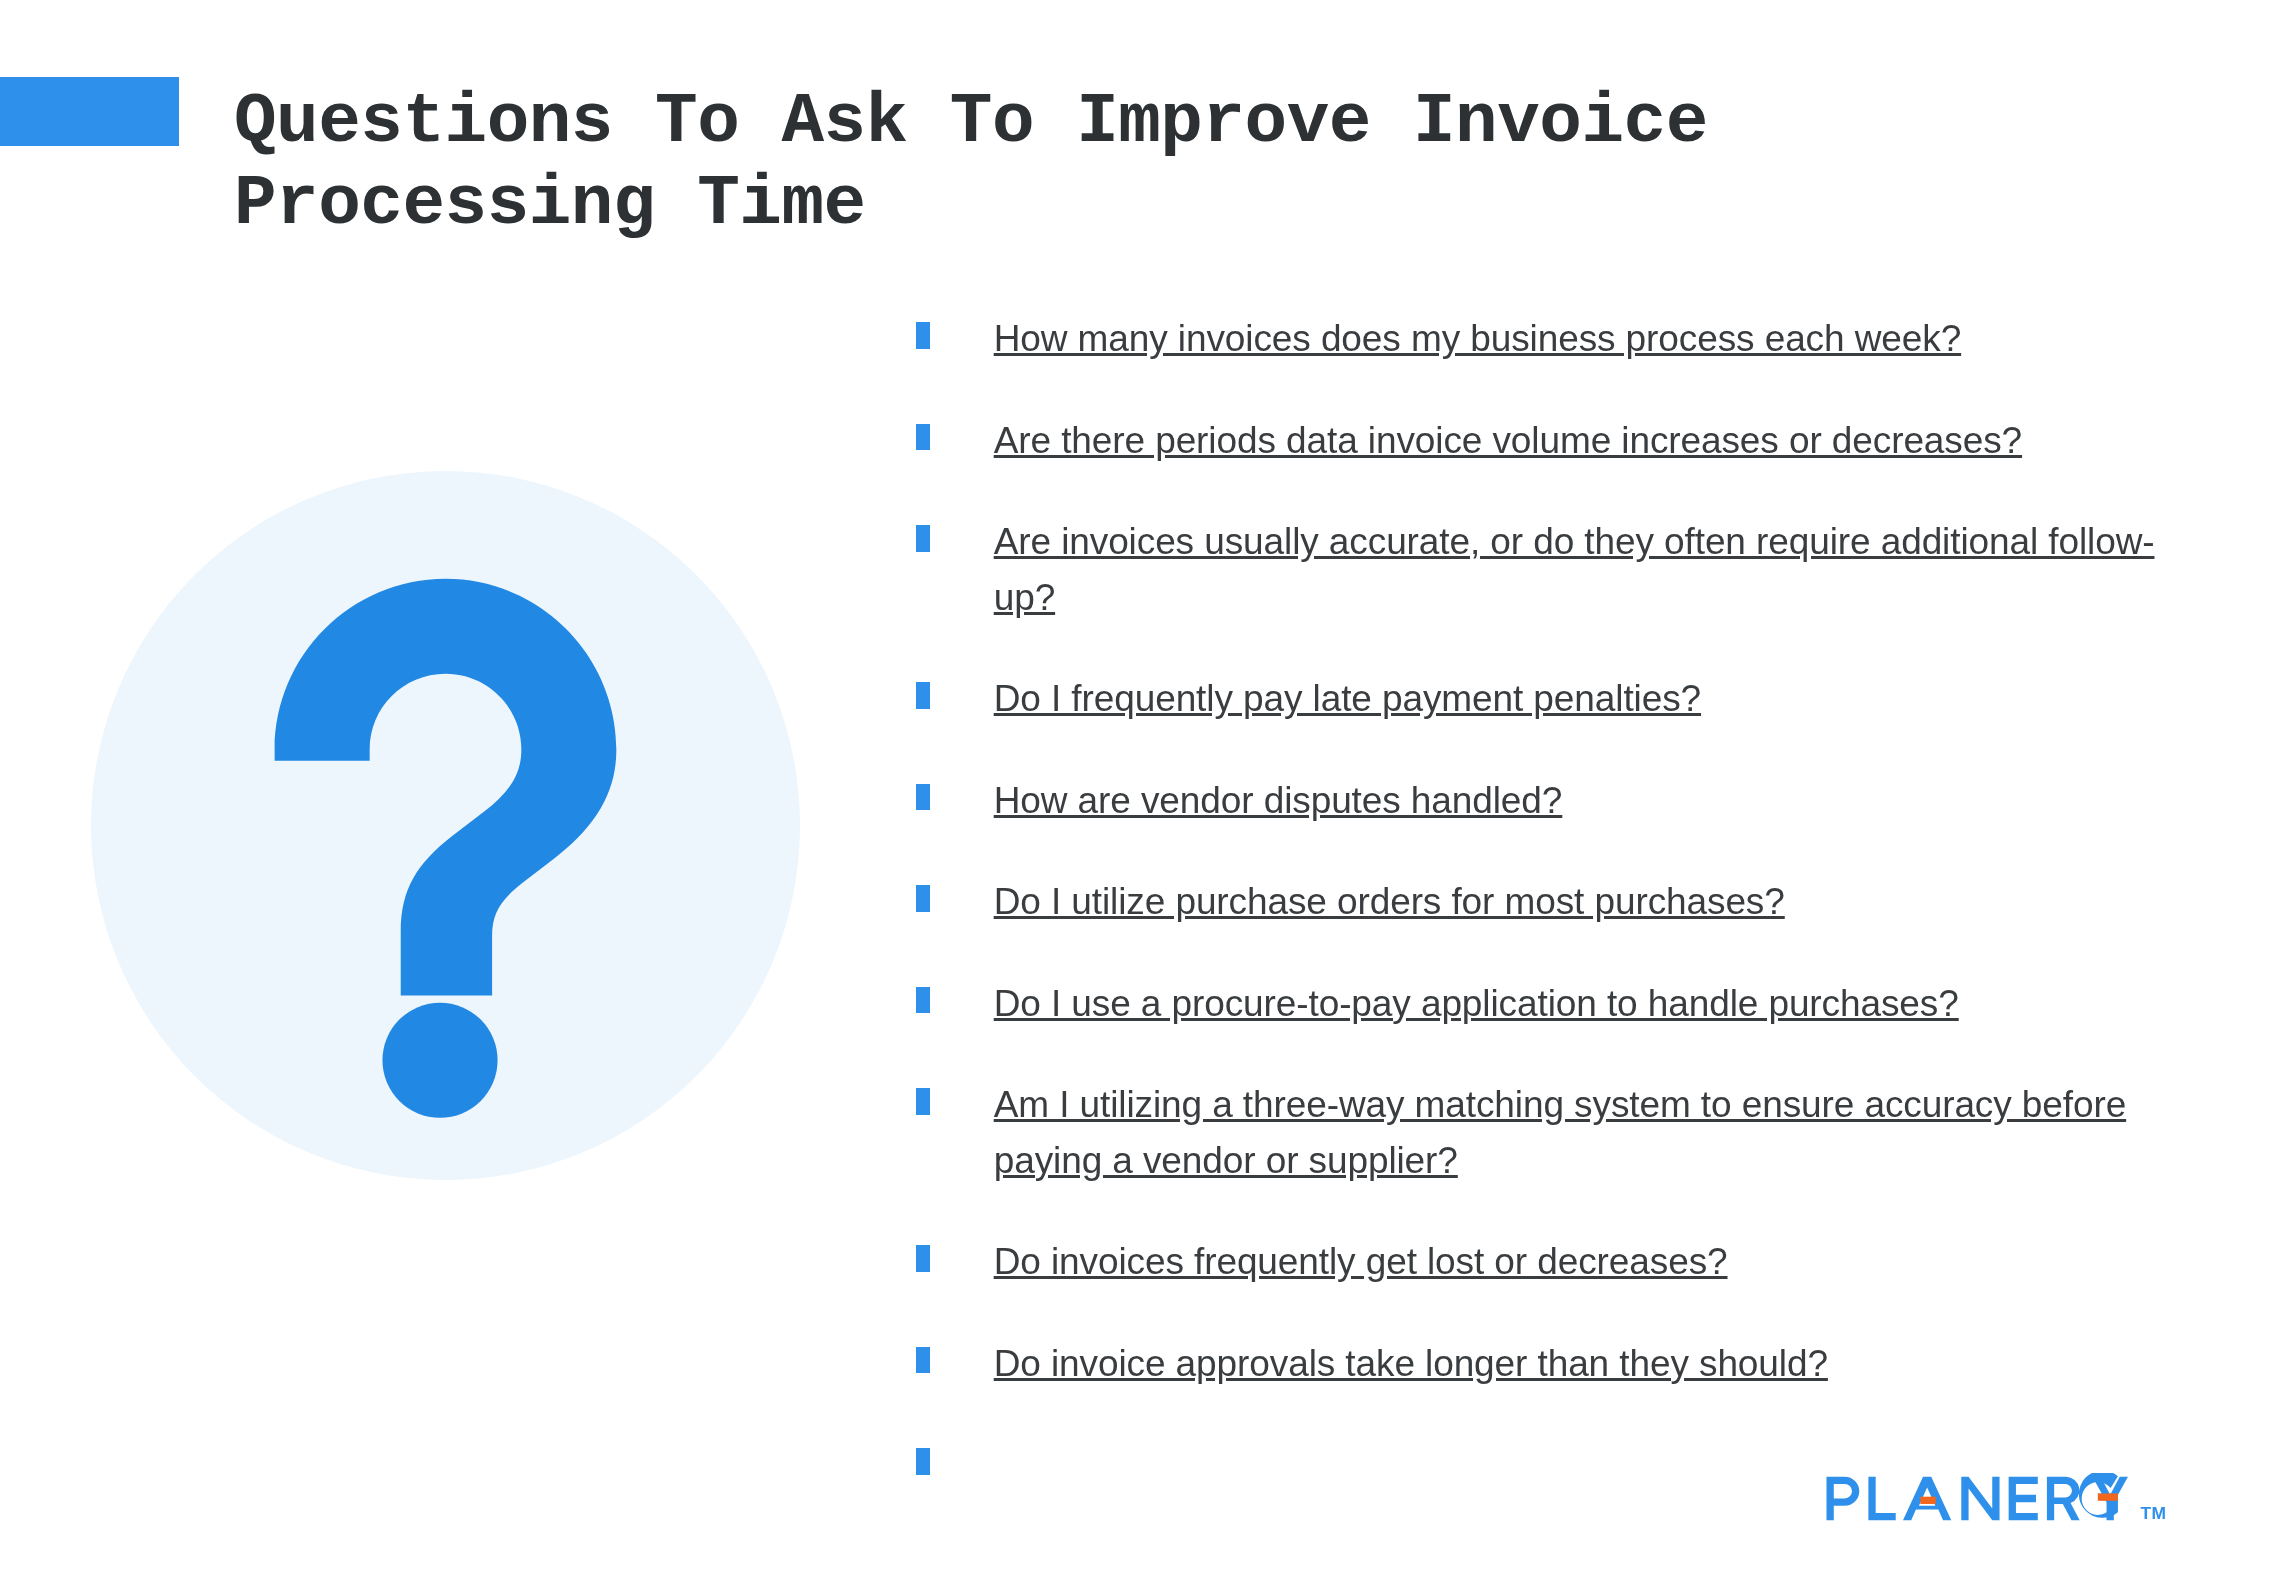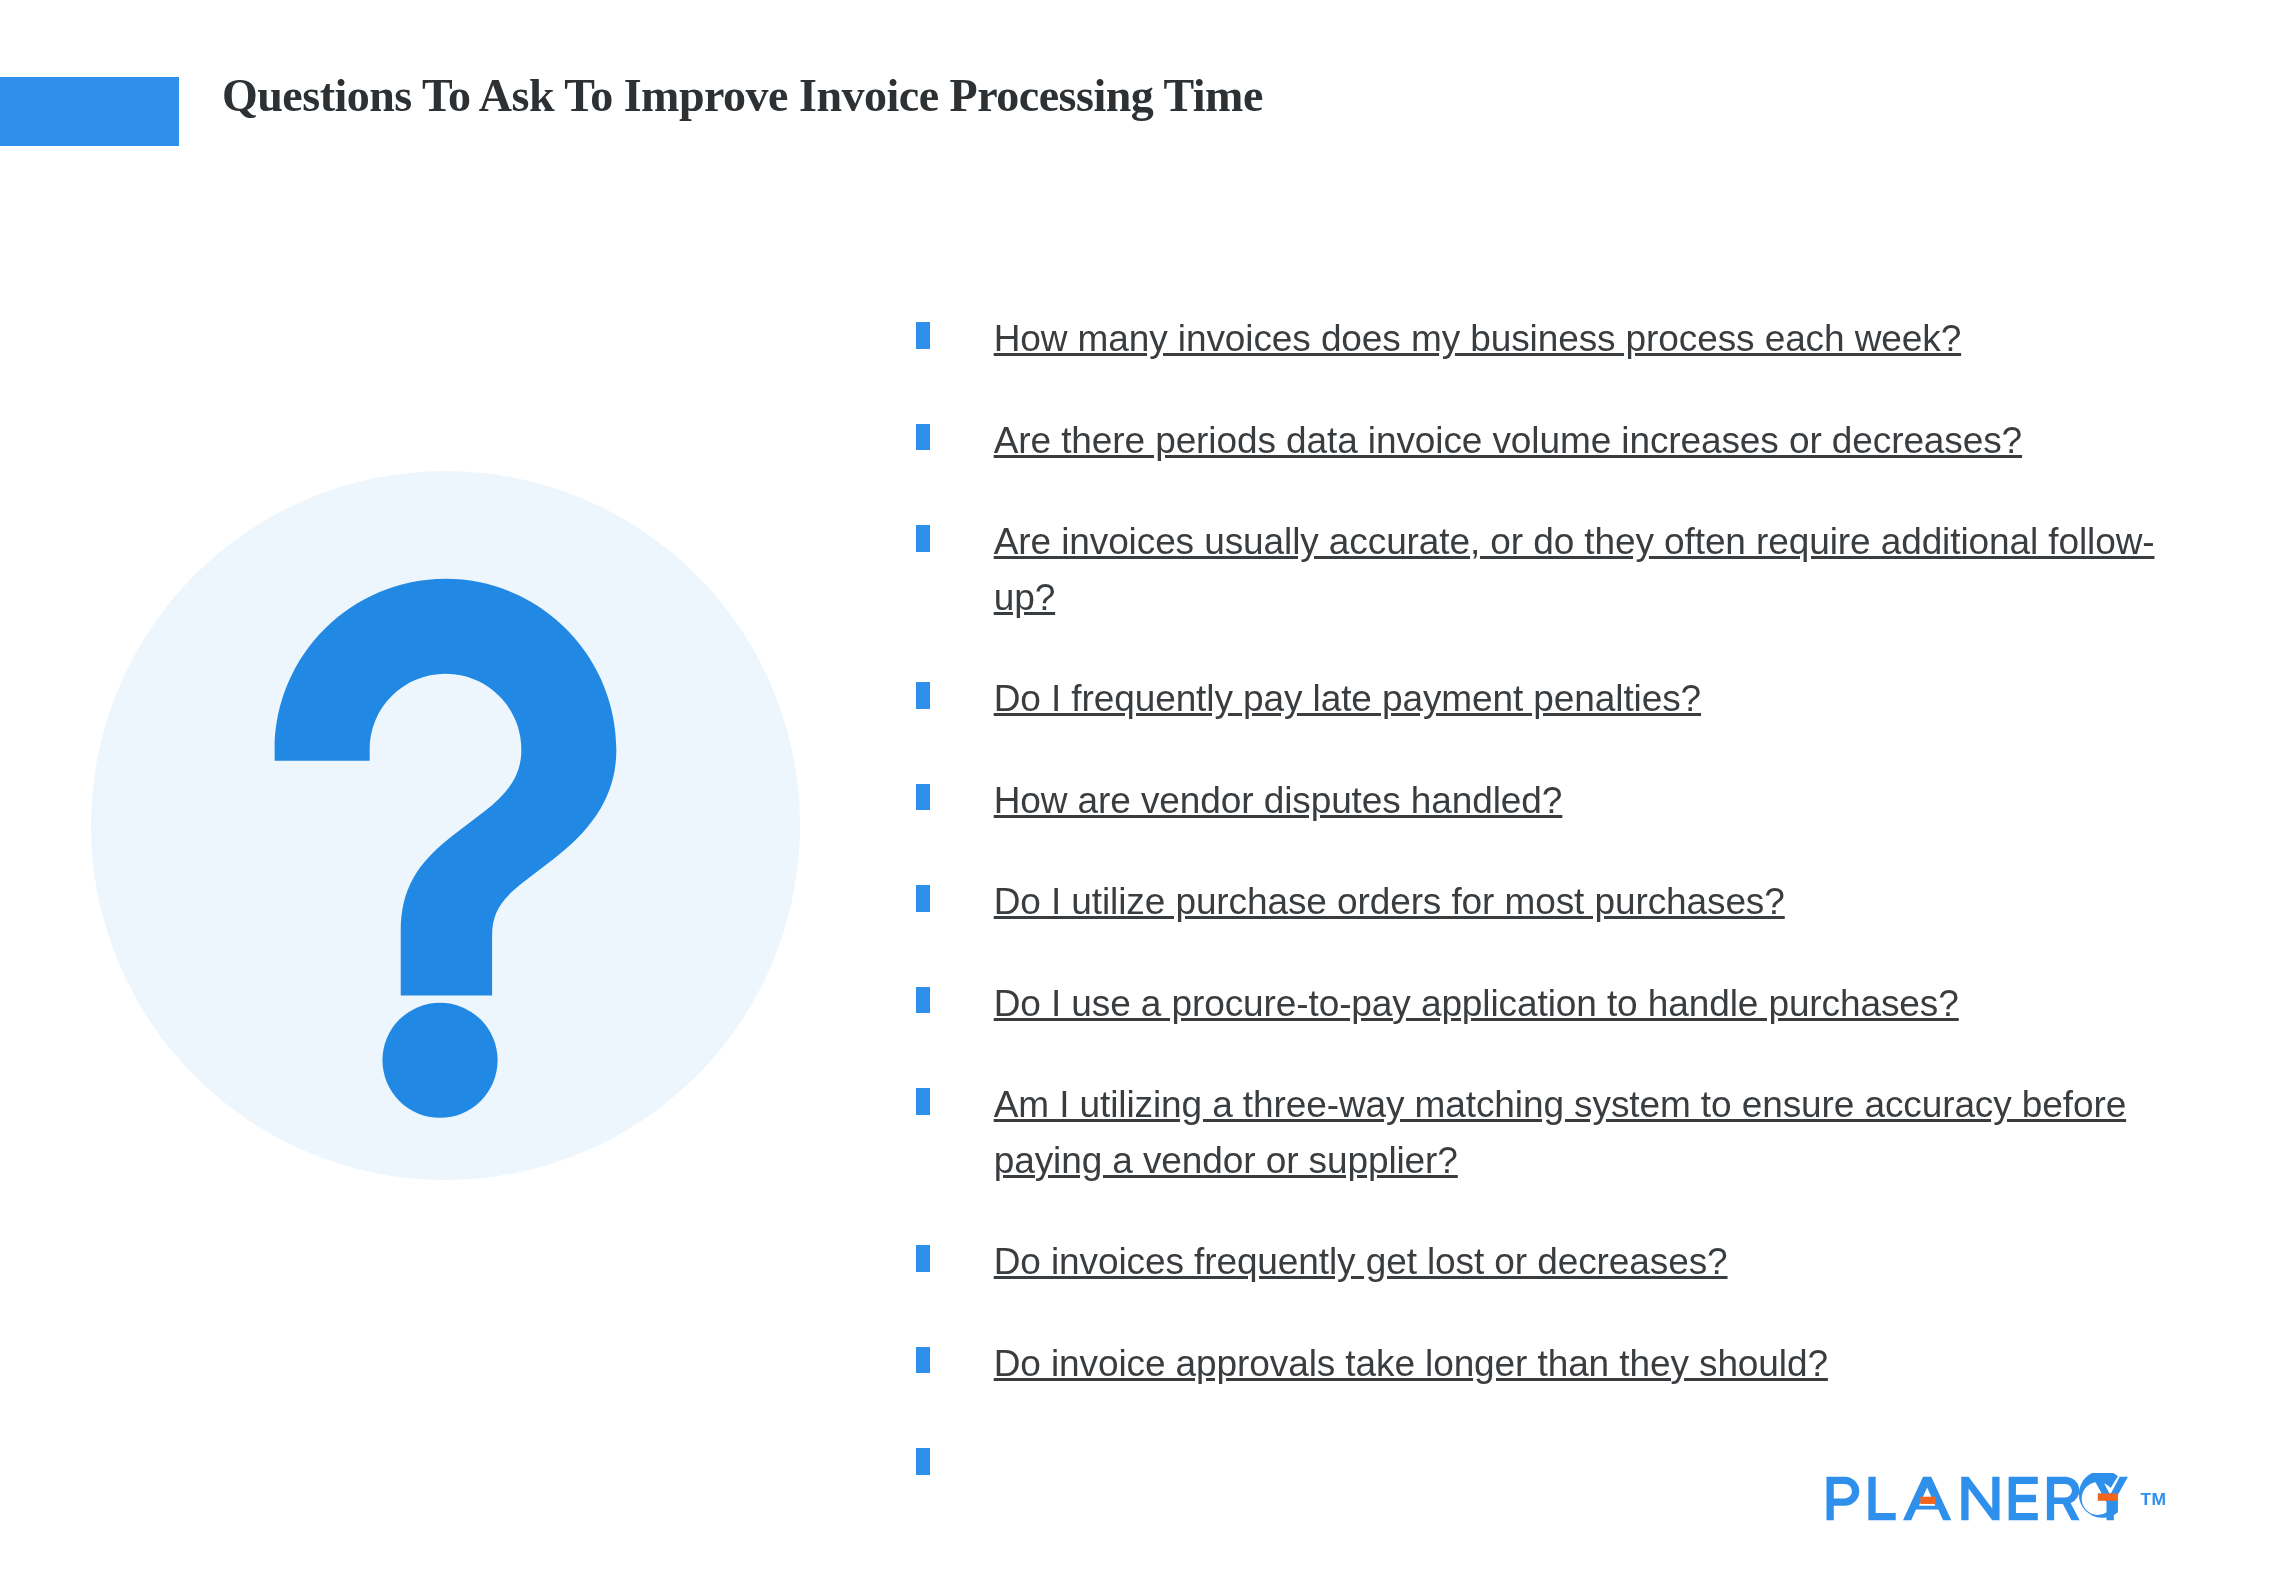--- a/index.html
+++ b/index.html
@@ -25,23 +25,23 @@
     top: 77px;
     width: 179px;
     height: 69px;
     background: #2E90EA;
   }
   .page-title {
     position: absolute;
     left: 222px;
     top: 69px;
     width: 1572px;
-    margin: 0;
-    font-family: Liberation Serif, serif;
-    font-size: 46px;
+    margin: 12px;
+    font-family: Liberation Mono, monospace;
+    font-size: 71px;
     font-weight: bold;
     line-height: 1.16;
     letter-spacing: -0.5px;
     color: #2D3134;
     white-space: pre-line;
   }
 
   
   .qmark-wrap {
     position: absolute;
@@ -97,21 +97,21 @@
     letter-spacing: -0.1px;
     text-decoration: underline;
   }
 
   
   .brand-logo {
     position: absolute;
     left: 1824px;
     top: 1473px;
     display: flex;
-    align-items: center;
+    align-items: flex-end;
   }
   .logo-svg {
     display: block;
   }
   .logo-tm {
     font-family: "Liberation Sans", sans-serif;
     font-size: 17.4px;
     font-weight: bold;
     color: #2E90EA;
     margin-left: 5.5px;

